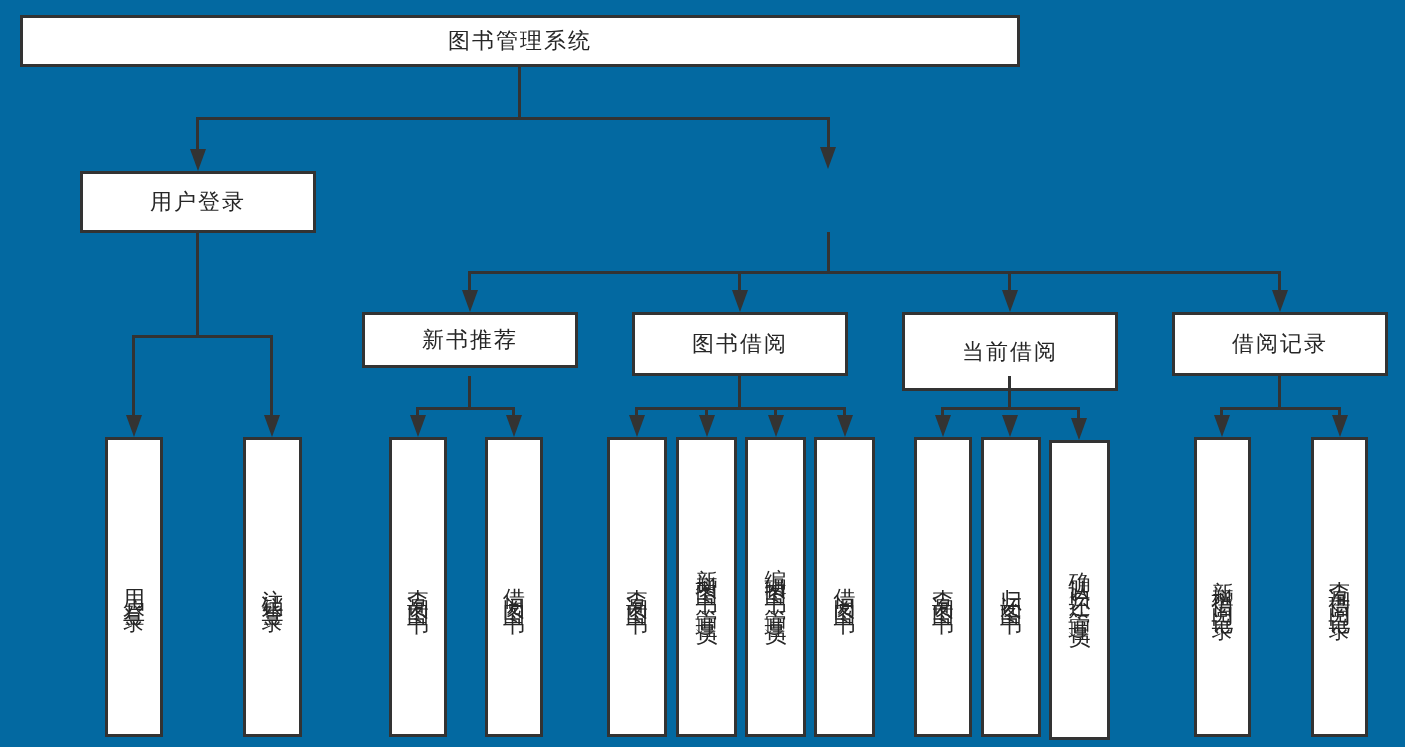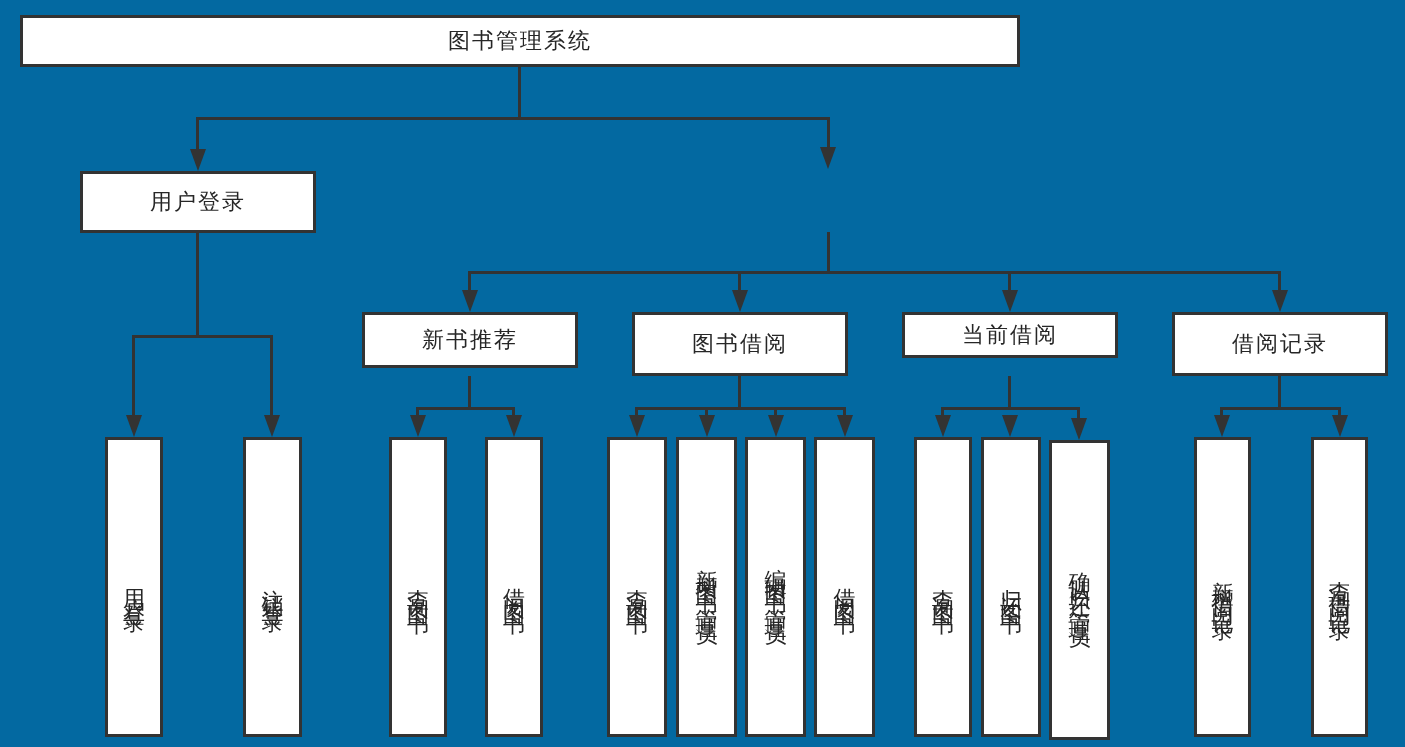--- a/index.html
+++ b/index.html
@@ -79,21 +79,21 @@
   <div class="v" style="left:738px;top:271px;height:21px;"></div>
   <div class="v" style="left:1008px;top:271px;height:21px;"></div>
   <div class="v" style="left:1278px;top:271px;height:21px;"></div>
   <div class="arrow" style="left:462px;top:290px;"></div>
   <div class="arrow" style="left:732px;top:290px;"></div>
   <div class="arrow" style="left:1002px;top:290px;"></div>
   <div class="arrow" style="left:1272px;top:290px;"></div>
 
   <div class="box hbox" style="left:362px;top:312px;width:216px;height:56px;">新书推荐</div>
   <div class="box hbox" style="left:632px;top:312px;width:216px;height:64px;">图书借阅</div>
-  <div class="box hbox" style="left:902px;top:312px;width:216px;height:46px;">当前借阅</div>
+  <div class="box hbox" style="left:902px;top:312px;width:216px;height:79px;">当前借阅</div>
   <div class="box hbox" style="left:1172px;top:312px;width:216px;height:64px;">借阅记录</div>
 
   <div class="v" style="left:468px;top:376px;height:34px;"></div>
   <div class="h" style="left:416px;top:407px;width:99px;"></div>
   <div class="v" style="left:416px;top:407px;height:10px;"></div>
   <div class="v" style="left:512px;top:407px;height:10px;"></div>
   <div class="arrow" style="left:410px;top:415px;"></div>
   <div class="arrow" style="left:506px;top:415px;"></div>
 
   <div class="v" style="left:738px;top:376px;height:34px;"></div>

